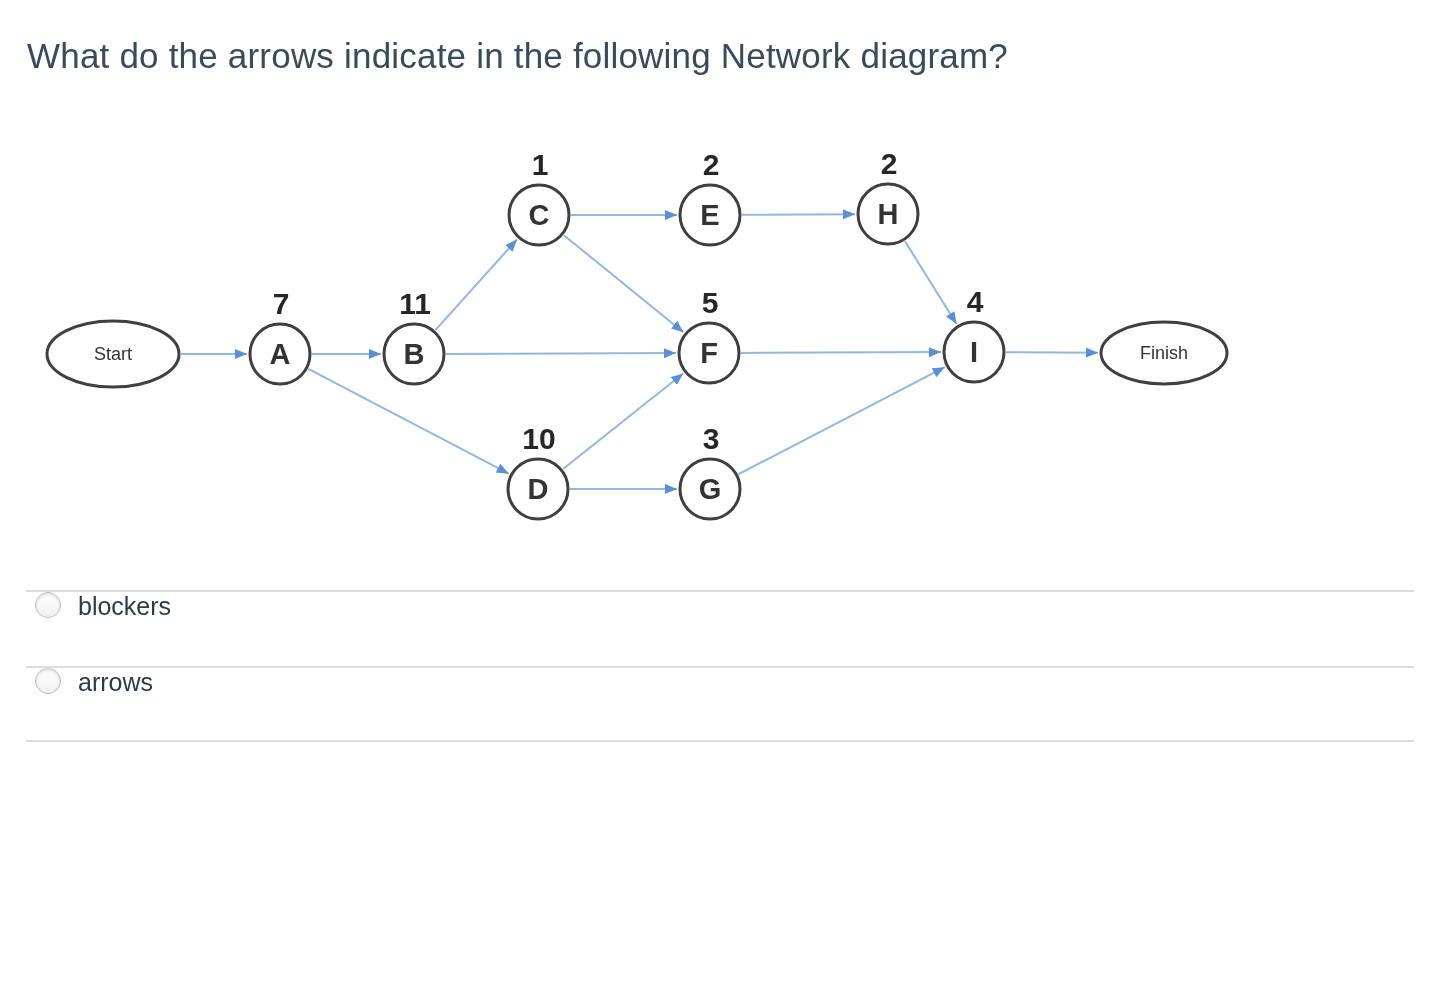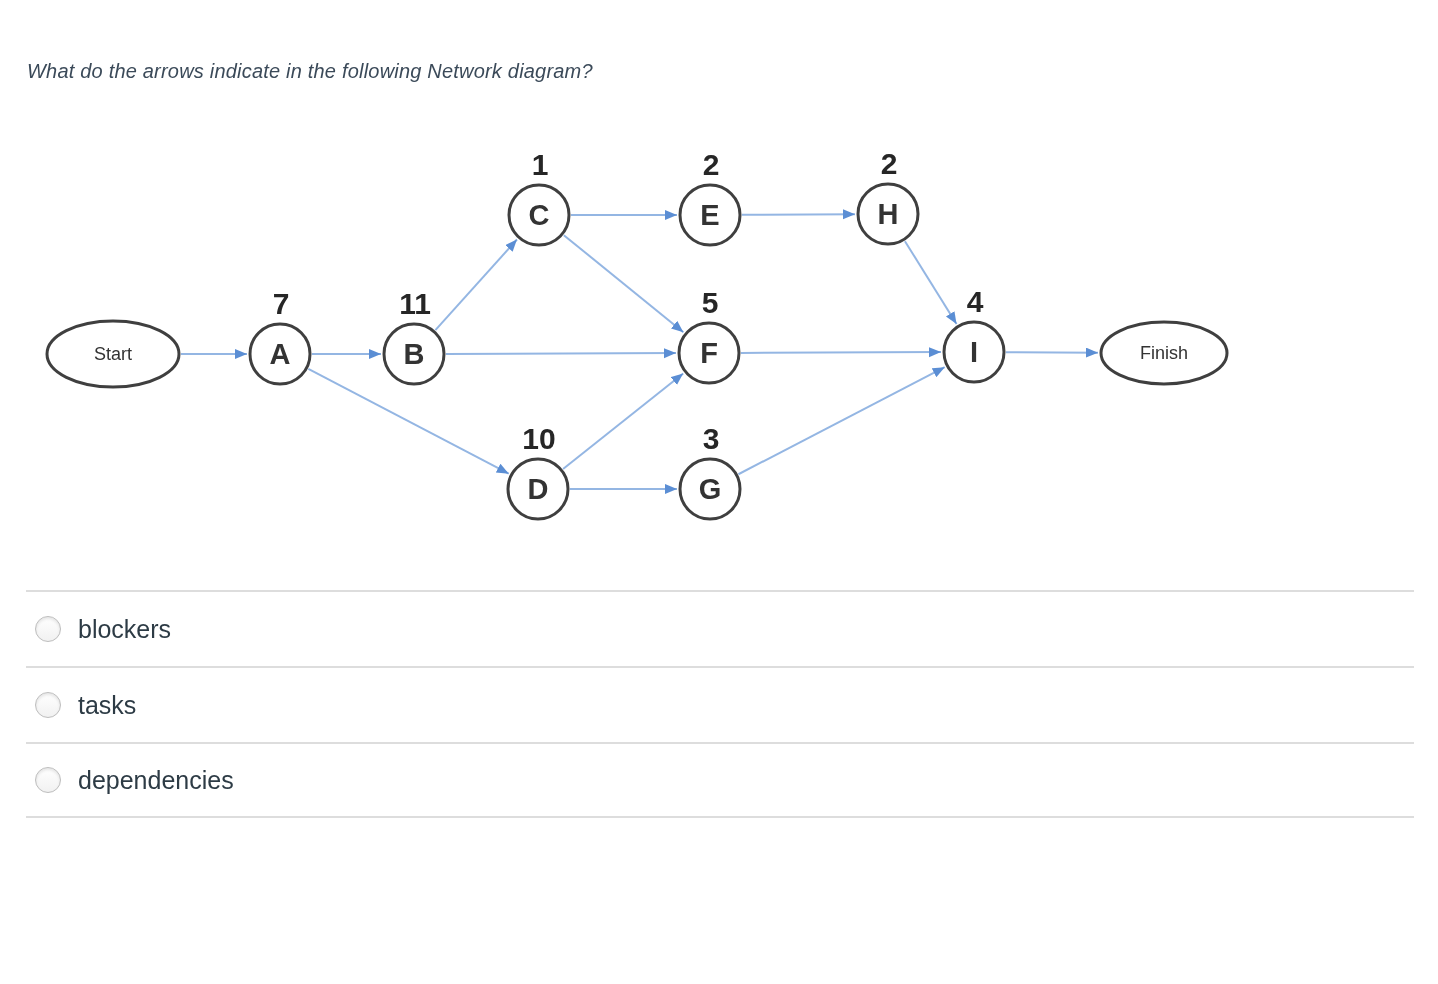--- a/index.html
+++ b/index.html
@@ -2,35 +2,34 @@
 <html><head>
 <meta charset="utf-8">
 <style>
   * { margin: 0; padding: 0; box-sizing: border-box; }
   html, body { background: #ffffff; }
   body {
     font-family: "Liberation Sans", "DejaVu Sans", sans-serif;
     width: 1438px; height: 984px; position: relative; overflow: hidden;
   }
   .question-title {
-    position: absolute; left: 27px; top: 60px;
-    font-size: 20px; font-weight: 400; color: #3b4a59;
+    position: absolute; left: 27px; top: 36px;
+    font-size: 35px; font-weight: 400; color: #3b4a59;
     letter-spacing: 0.2px;
-    font-style: italic;
   }
   .diagram-wrap {
     position: absolute; left: 0; top: 140px; width: 1438px; height: 445px;
   }
   svg text { font-family: "Liberation Sans", "DejaVu Sans", sans-serif; }
   .options {
     position: absolute; left: 26px; top: 590px; width: 1388px;
   }
   .option-row {
     height: 76px; border-top: 2px solid #dddddd;
-    display: flex; align-items: center; padding-left: 9px;
+    display: flex; align-items: flex-start; padding-left: 9px;
     cursor: pointer; background: #ffffff;
   }
   .option-row:last-child { border-bottom: 2px solid #dddddd; }
   .radio {
     width: 26px; height: 26px; border-radius: 50%;
     border: 1px solid #bdbdbd;
     background: linear-gradient(#ffffff, #f1f1f1);
     box-shadow: inset 0 2px 3px rgba(0,0,0,0.10);
     flex: 0 0 auto;
   }
@@ -120,19 +119,15 @@
     </svg>
 </div>
 
 <div class="options">
     <div class="option-row">
       <span class="radio"></span>
       <span class="option-label">blockers</span>
     </div>
     <div class="option-row">
       <span class="radio"></span>
-      <span class="option-label">tasks</span>
-    </div>
-    <div class="option-row">
-      <span class="radio"></span>
-      <span class="option-label">dependencies</span>
+      <span class="option-label">arrows</span>
     </div>
   </div>
 
 </body></html>

